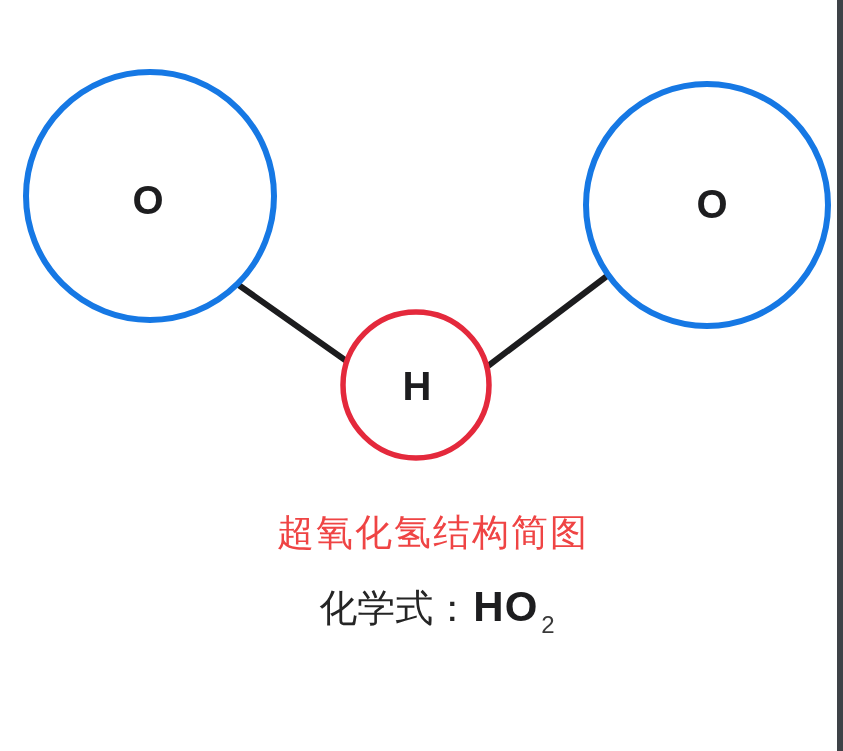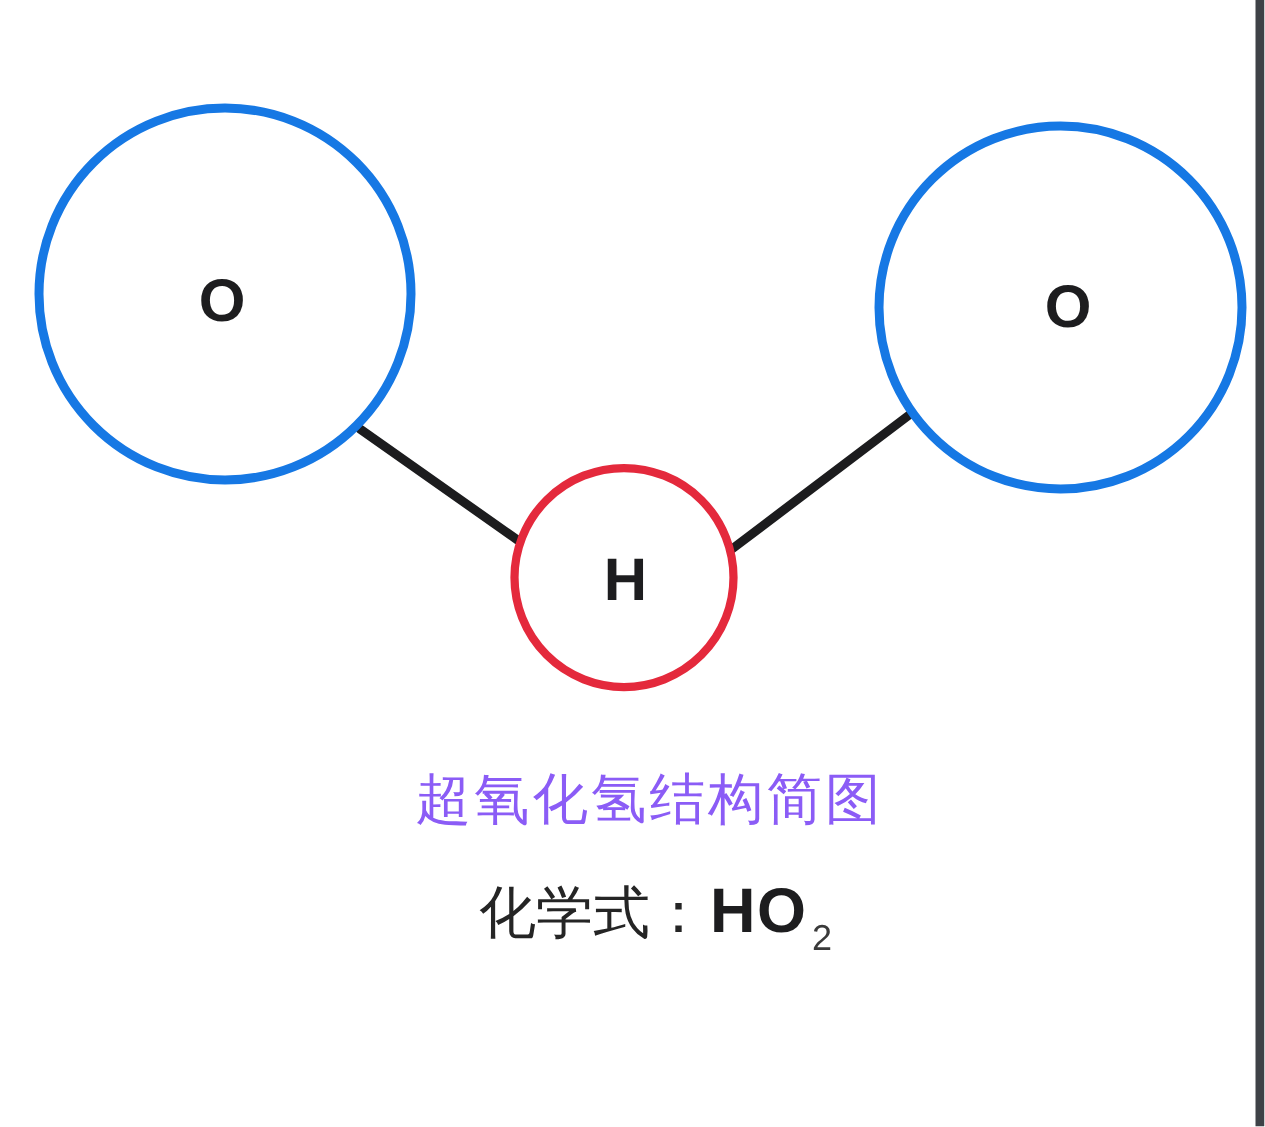--- a/index.html
+++ b/index.html
@@ -46,21 +46,21 @@
     text-anchor: middle;
   }
   .diagram-title {
     position: absolute;
     left: 433px;
     top: 514px;
     transform: translateX(-50%);
     font-size: 37px;
     line-height: 1.05;
     letter-spacing: 2px;
-    color: #8b5cf6;
+    color: #ef4444;
     white-space: nowrap;
   }
   .formula-line {
     position: absolute;
     left: 437px;
     top: 582px;
     transform: translateX(-50%);
     white-space: nowrap;
     font-size: 38px;
     line-height: 1.2;

